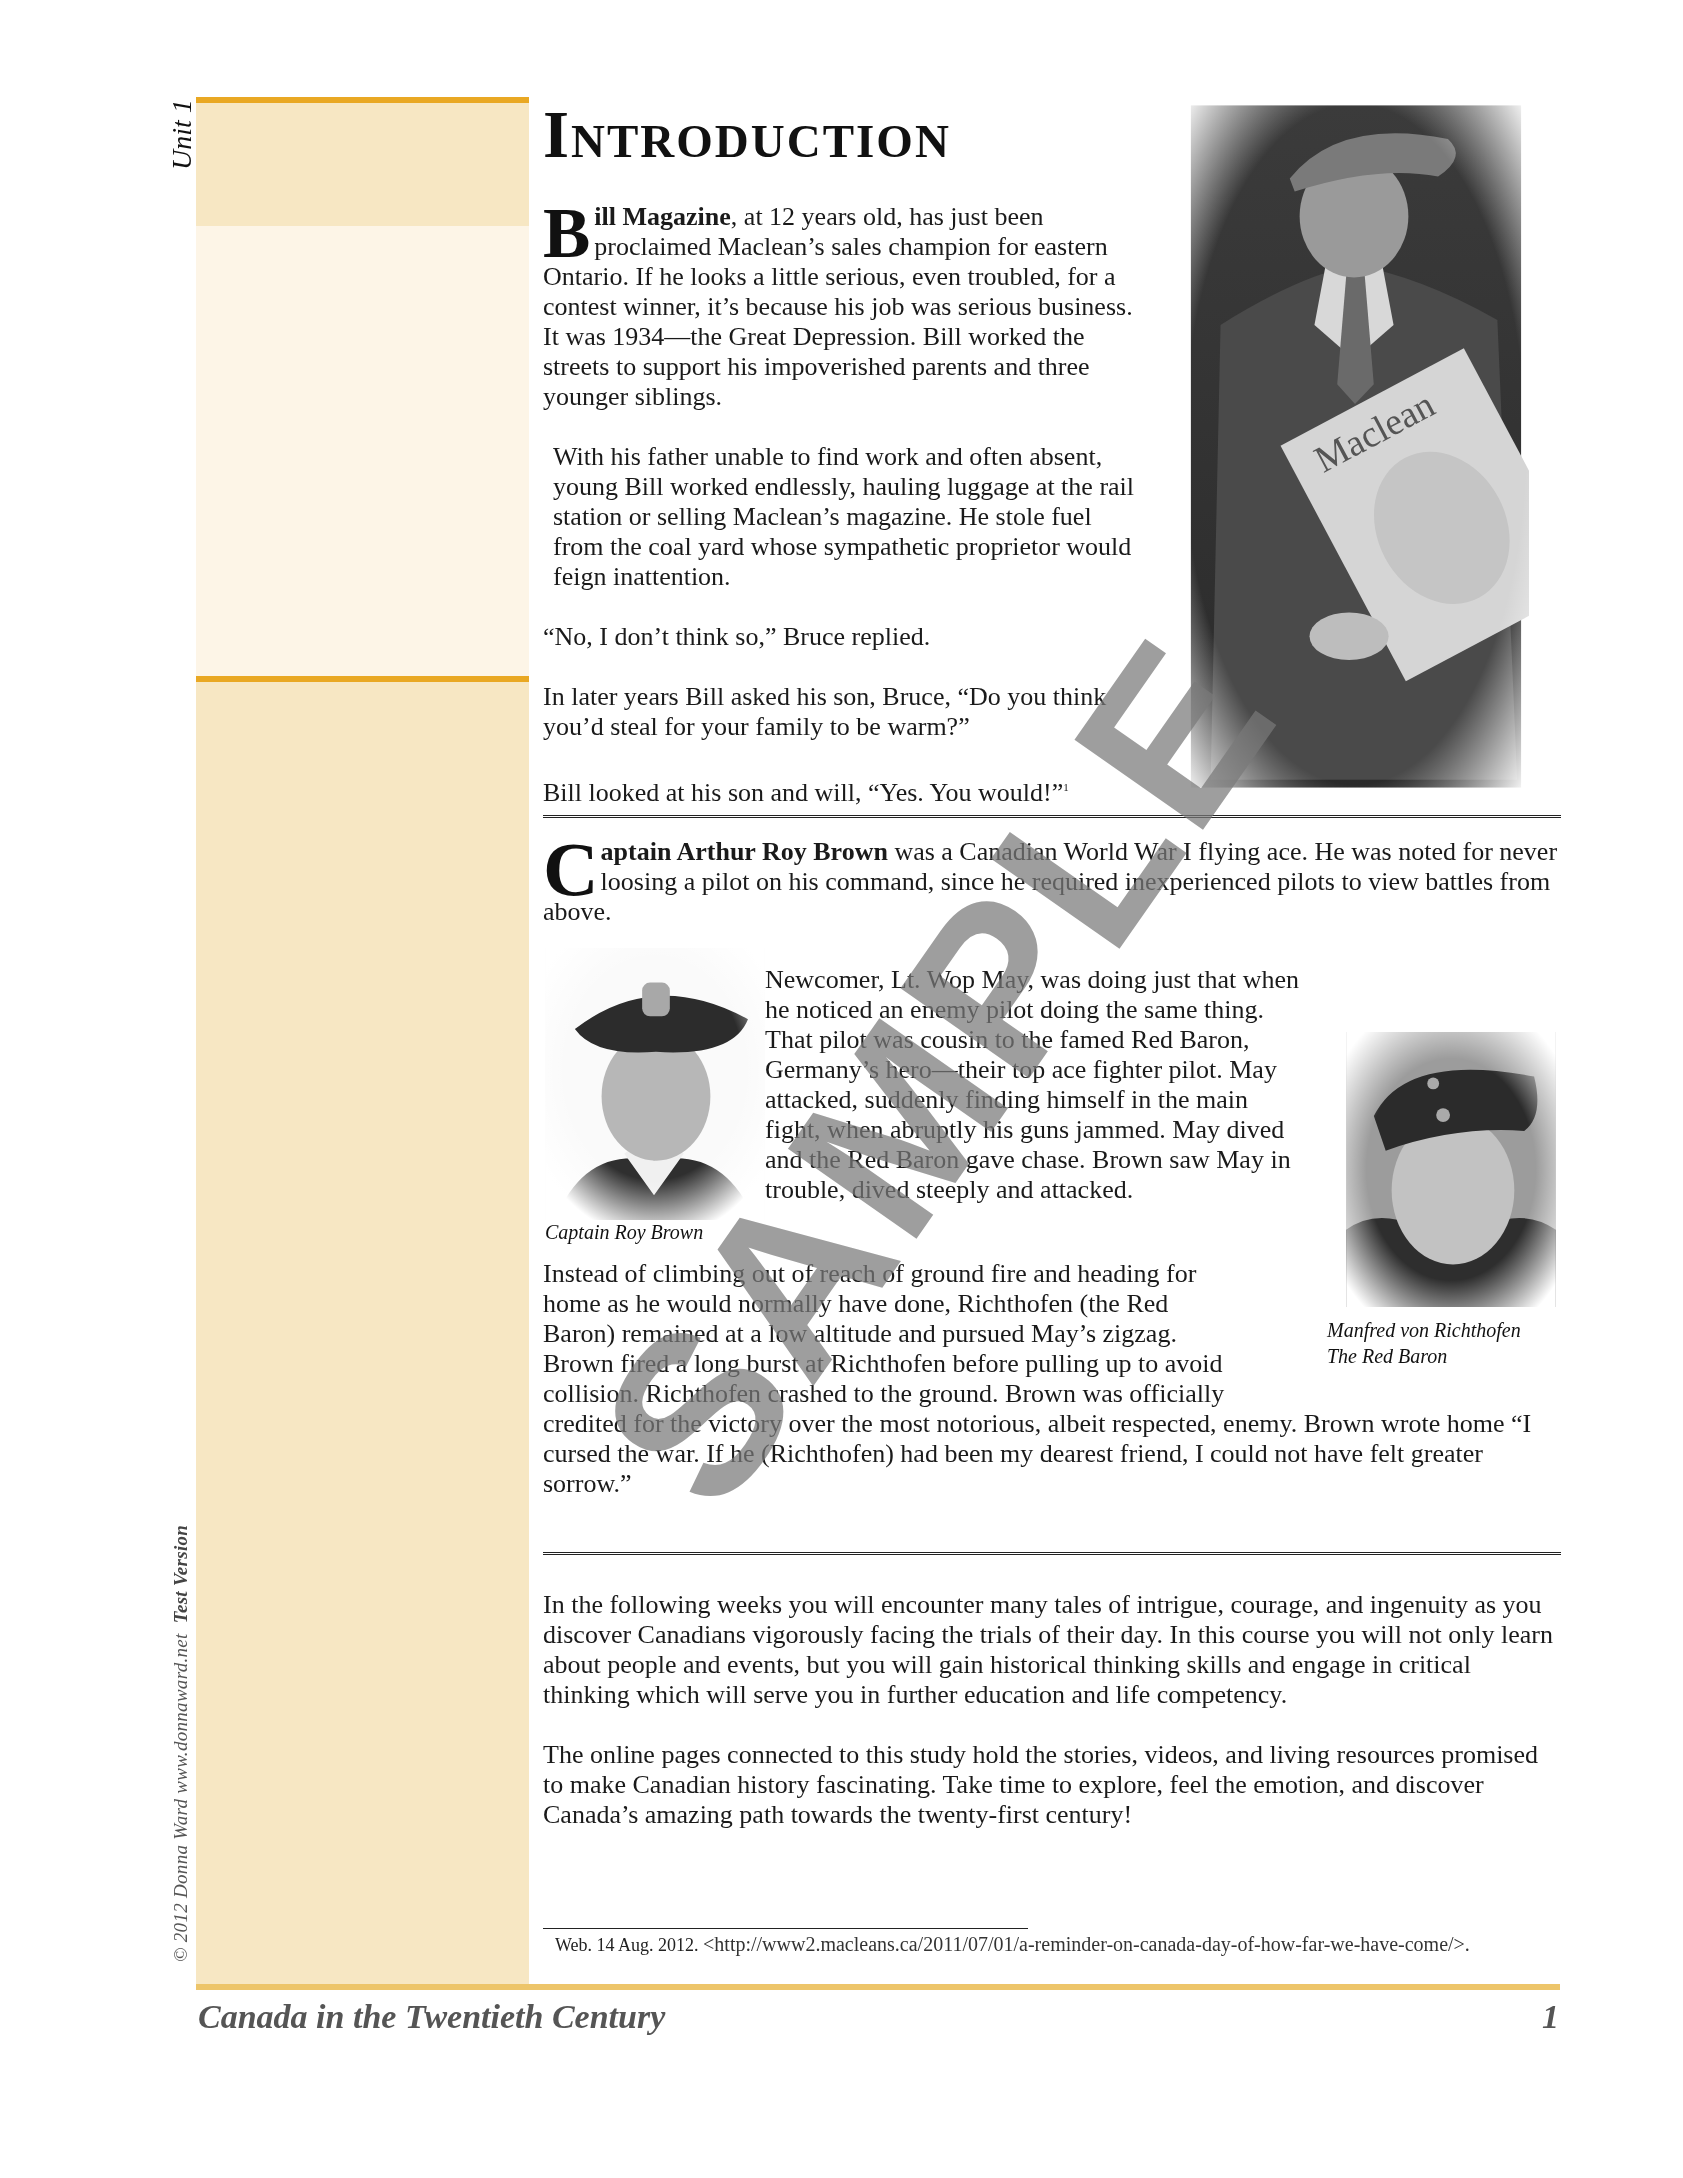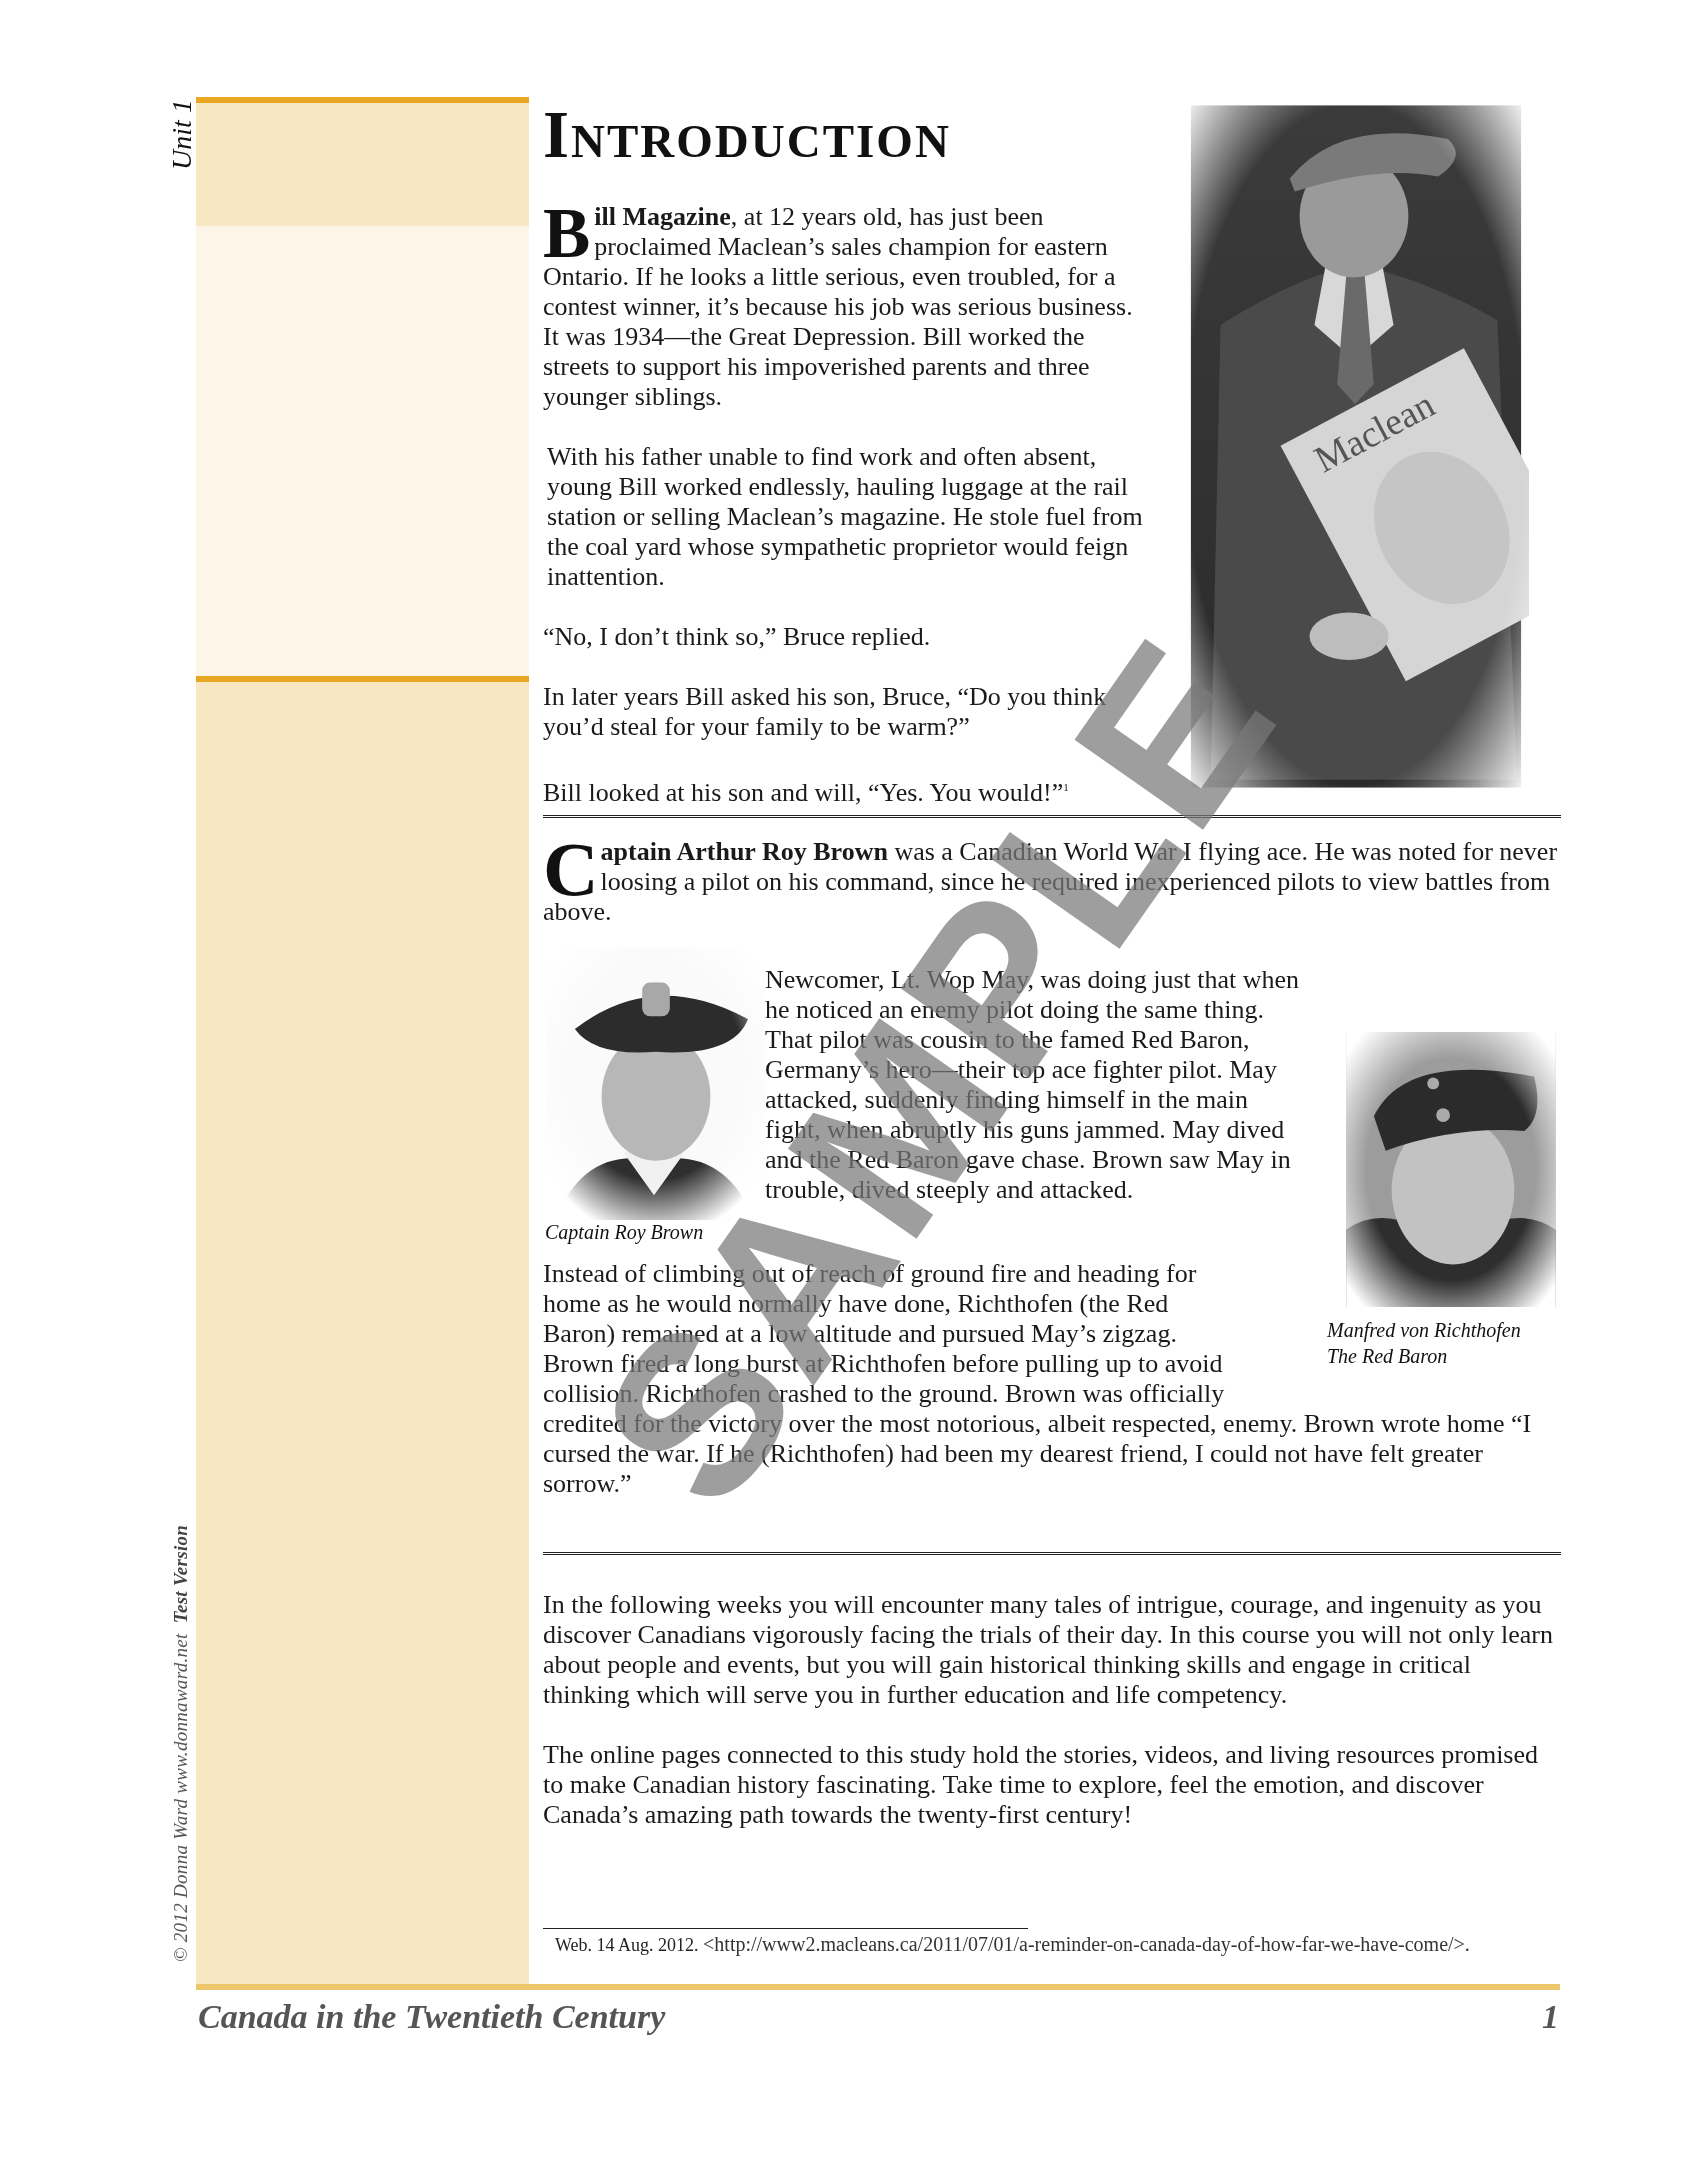--- a/index.html
+++ b/index.html
@@ -94,21 +94,21 @@
 
     <ellipse cx="170" cy="545" rx="40" ry="24" fill="#bdbdbd"></ellipse>
     <rect x="0" y="0" width="352" height="702" fill="url(#vig1)"></rect>
   </svg>
 </div>
 
 <div class="abs p" style="left:543px; top:202px; width:604px;">
   <p style="margin:0 0 30px 0;">
     <span class="dropcap">B</span><b>ill Magazine</b><span>, at 12 years old, has just been proclaimed Maclean’s sales champion for eastern Ontario. If he looks a little serious, even troubled, for a contest winner, it’s because his job was serious business. It was 1934—the Great Depression. Bill worked the streets to support his impoverished parents and three younger siblings.</span>
   </p>
-  <p style="margin:0 0 30px 4px;">With his father unable to find work and often absent, young Bill worked endlessly, hauling luggage at the rail station or selling Maclean’s magazine. He stole fuel from the coal yard whose sympathetic proprietor would feign inattention.</p>
+  <p style="margin:0 0 30px 10px;">With his father unable to find work and often absent, young Bill worked endlessly, hauling luggage at the rail station or selling Maclean’s magazine. He stole fuel from the coal yard whose sympathetic proprietor would feign inattention.</p>
   <p style="margin:0 0 30px 0;">“No, I don’t think so,” Bruce replied.</p>
   <p style="margin:0 0 30px 0;">In later years Bill asked his son, Bruce, “Do you think you’d steal for your family to be warm?”</p>
   <p style="margin:0;">
     <span>Bill looked at his son and will, “Yes. You would!”</span><sup style="font-size:11px;">1</sup>
   </p>
 </div>
 
 <div class="abs divider" style="left:543px; top:815px; width:1018px;"></div>
 
 <div class="abs p" style="left:543px; top:837px; width:1020px;">

